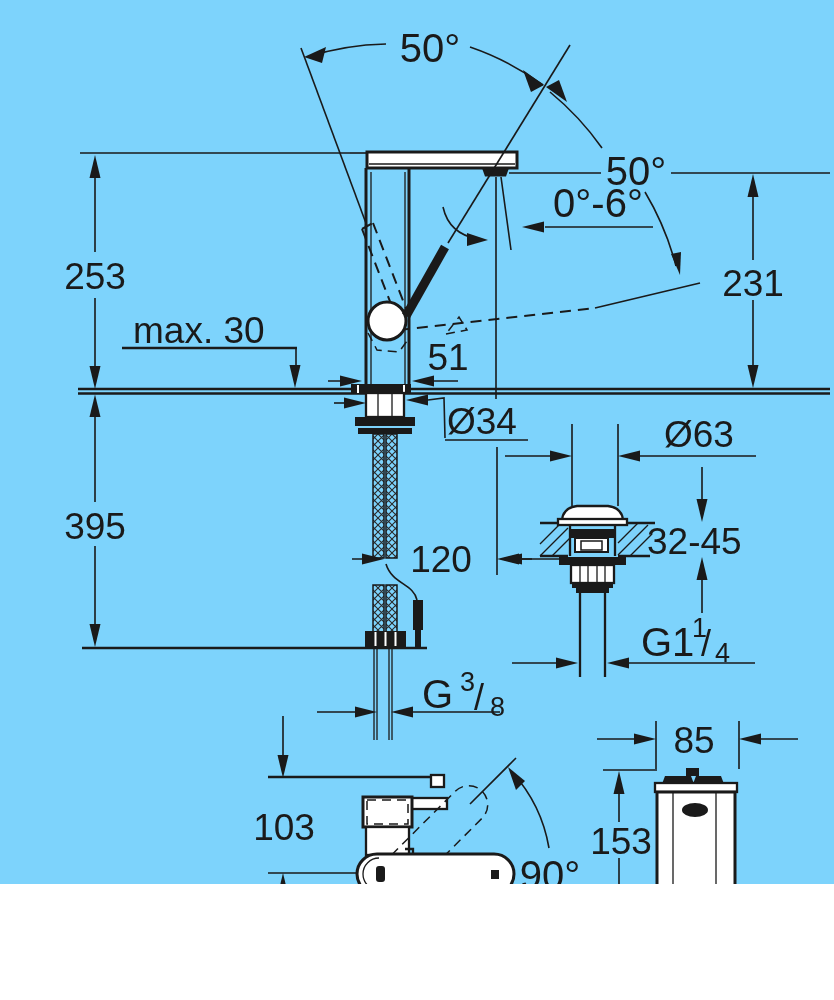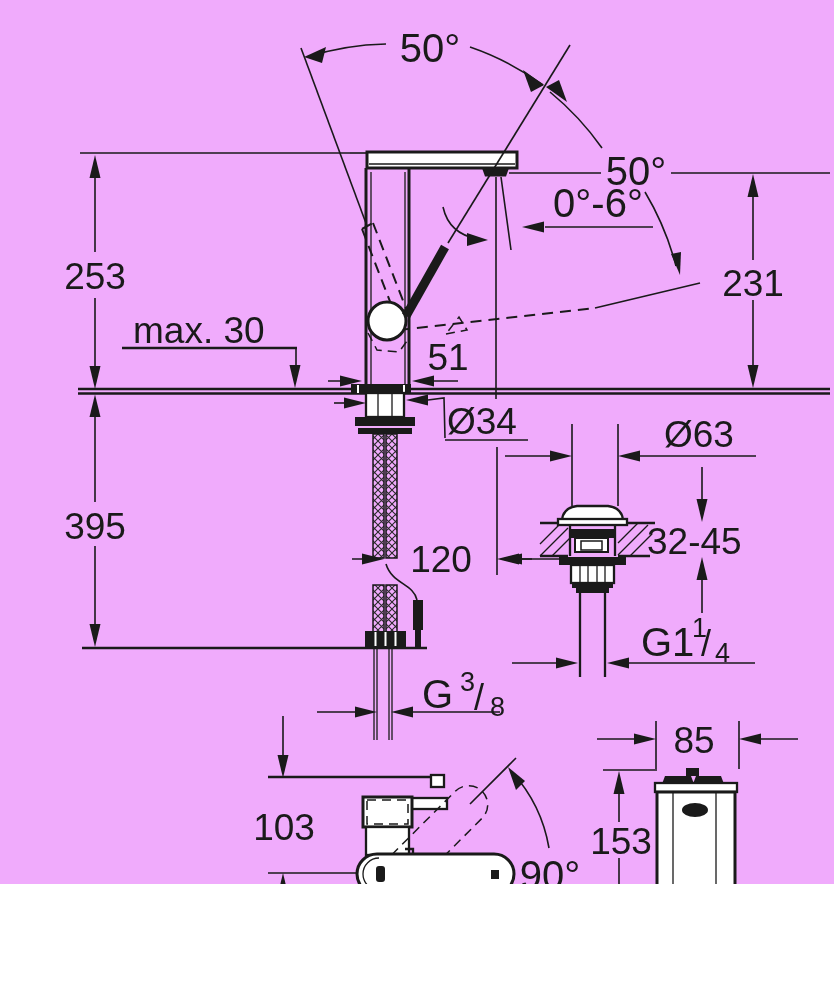--- a/index.html
+++ b/index.html
@@ -1,16 +1,16 @@
 <!DOCTYPE html>
 <html><head>
 <meta charset="utf-8">
 <style>
   html,body{margin:0;padding:0;background:#ffffff;}
-  .stage{position:relative;width:834px;height:884px;background:#f0abfc;overflow:hidden;}
+  .stage{position:relative;width:834px;height:884px;background:#7dd3fc;overflow:hidden;}
   svg{display:block;}
   svg text{font-family:"Liberation Sans","DejaVu Sans",sans-serif;fill:#1a1a1a;}
   .fs37{font-size:37px;}
   .fs40{font-size:40px;}
   .fs36{font-size:36px;}
   .fs27{font-size:27px;}
   .thin{stroke:#1a1a1a;stroke-width:1.6;fill:none;}
   .hair{stroke:#1a1a1a;stroke-width:1.3;fill:none;}
   .main{stroke:#1a1a1a;stroke-width:3;fill:none;}
   .mid{stroke:#1a1a1a;stroke-width:2.3;fill:none;}

